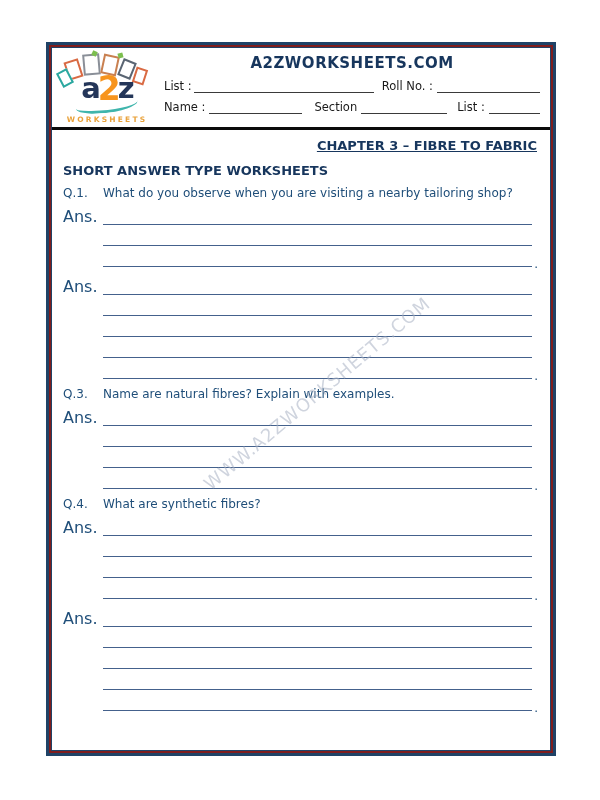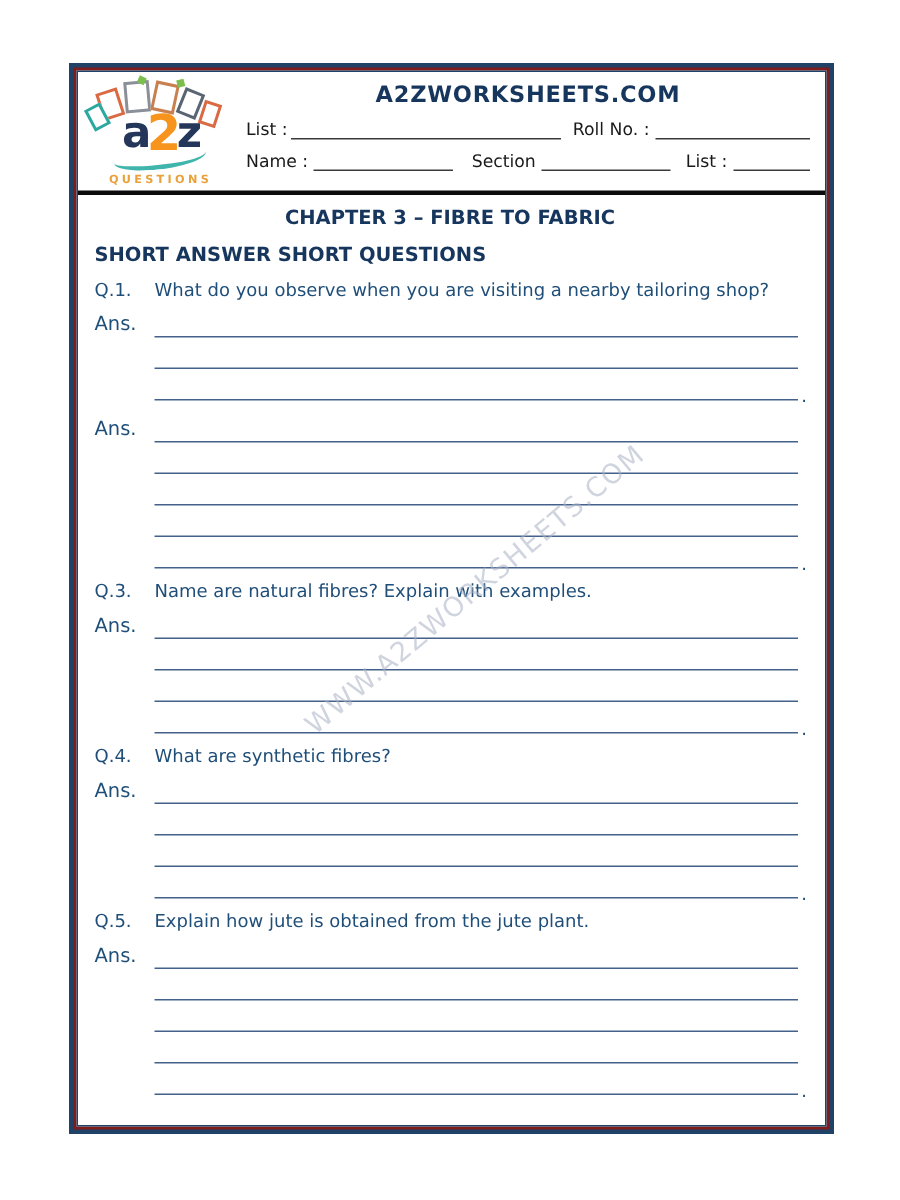--- a/index.html
+++ b/index.html
@@ -55,32 +55,32 @@
   .flabel{white-space:nowrap;}
   .fline{border-bottom:1px solid #3a3a3a;height:12px;display:inline-block;}
   .name-line{flex:1;margin:0 8px 0 2px;}
   .roll-line{width:103px;margin-left:4px;}
   .class-line{width:93px;margin:0 12px 0 4px;}
   .section-line{width:86px;margin:0 10px 0 4px;}
   .date-line{flex:1;margin-left:4px;}
   
   .bodyc{position:relative;padding:0 13px 0 11px;}
   .chapter-title{
-    margin-top:8px;text-align:center;font-size:13px;font-weight:bold;color:#17365D;
+    margin-top:8px;text-align:right;font-size:13px;font-weight:bold;color:#17365D;text-decoration:underline;
   }
   .section-heading{
     margin-top:10px;font-size:13px;font-weight:bold;color:#17365D;
   }
   .q-block{margin-top:7px;}
   .q-row{display:flex;font-size:12px;color:#1F4E79;line-height:17px;}
   .q-num{width:40px;flex:none;}
   .q-text{flex:1;white-space:nowrap;}
   .ans-row{display:flex;margin-top:2px;}
   .ans-label{
-    width:40px;flex:none;font-size:13px;color:#1F4E79;padding-top:5px;line-height:15px;
+    width:40px;flex:none;font-size:16px;color:#1F4E79;padding-top:5px;line-height:15px;
   }
   .lines{flex:1;margin-right:5px;}
   .ans-line{height:20px;border-bottom:1px solid #44618C;position:relative;}
   .period{
     position:absolute;right:-6px;bottom:-5px;font-size:12px;color:#1F4E79;
   }
   
   .watermark{
     position:absolute;left:124px;top:344px;width:260px;text-align:center;
     transform:rotate(-40deg);font-size:18px;letter-spacing:1px;
@@ -100,21 +100,21 @@
         <span class="paper p3"></span>
         <span class="paper p4"></span>
         <span class="paper p5"></span>
         <span class="paper p6"></span>
         <span class="dot d1"></span>
         <span class="dot d2"></span>
         <div class="logo-text">
           <span class="la">a</span><span class="l2">2</span><span class="lz">z</span>
         </div>
         <div class="swoosh"></div>
-        <div class="logo-word">QUESTIONS</div>
+        <div class="logo-word">WORKSHEETS</div>
       </div>
 
       <div class="header-right">
         <div class="site-title">A2ZWORKSHEETS.COM</div>
         <div class="field-row">
           <span class="flabel">List :</span>
           <span class="fline name-line"></span>
           <span class="flabel">Roll No. :</span>
           <span class="fline roll-line"></span>
         </div>
@@ -124,21 +124,21 @@
           <span class="flabel">Section</span>
           <span class="fline section-line"></span>
           <span class="flabel">List :</span>
           <span class="fline date-line"></span>
         </div>
       </div>
     </div>
 
     <div class="bodyc">
       <div class="chapter-title">CHAPTER 3 – FIBRE TO FABRIC</div>
-      <div class="section-heading">SHORT ANSWER SHORT QUESTIONS</div>
+      <div class="section-heading">SHORT ANSWER TYPE WORKSHEETS</div>
       <div id="questions">
           <div class="q-block">
             <div class="q-row">
               <span class="q-num">Q.1.</span>
               <span class="q-text">What do you observe when you are visiting a nearby tailoring shop?</span>
             </div>
             <div class="ans-row">
               <span class="ans-label">Ans.</span>
               <div class="lines">
                 <div class="ans-line"></div>
@@ -191,24 +191,20 @@
                 <div class="ans-line"></div>
                 <div class="ans-line"></div>
                 <div class="ans-line"></div>
                 <div class="ans-line">
                   <span class="period">.</span>
                 </div>
               </div>
             </div>
           </div>
           <div class="q-block">
-            <div class="q-row">
-              <span class="q-num">Q.5.</span>
-              <span class="q-text">Explain how jute is obtained from the jute plant.</span>
-            </div>
             <div class="ans-row">
               <span class="ans-label">Ans.</span>
               <div class="lines">
                 <div class="ans-line"></div>
                 <div class="ans-line"></div>
                 <div class="ans-line"></div>
                 <div class="ans-line"></div>
                 <div class="ans-line">
                   <span class="period">.</span>
                 </div>

